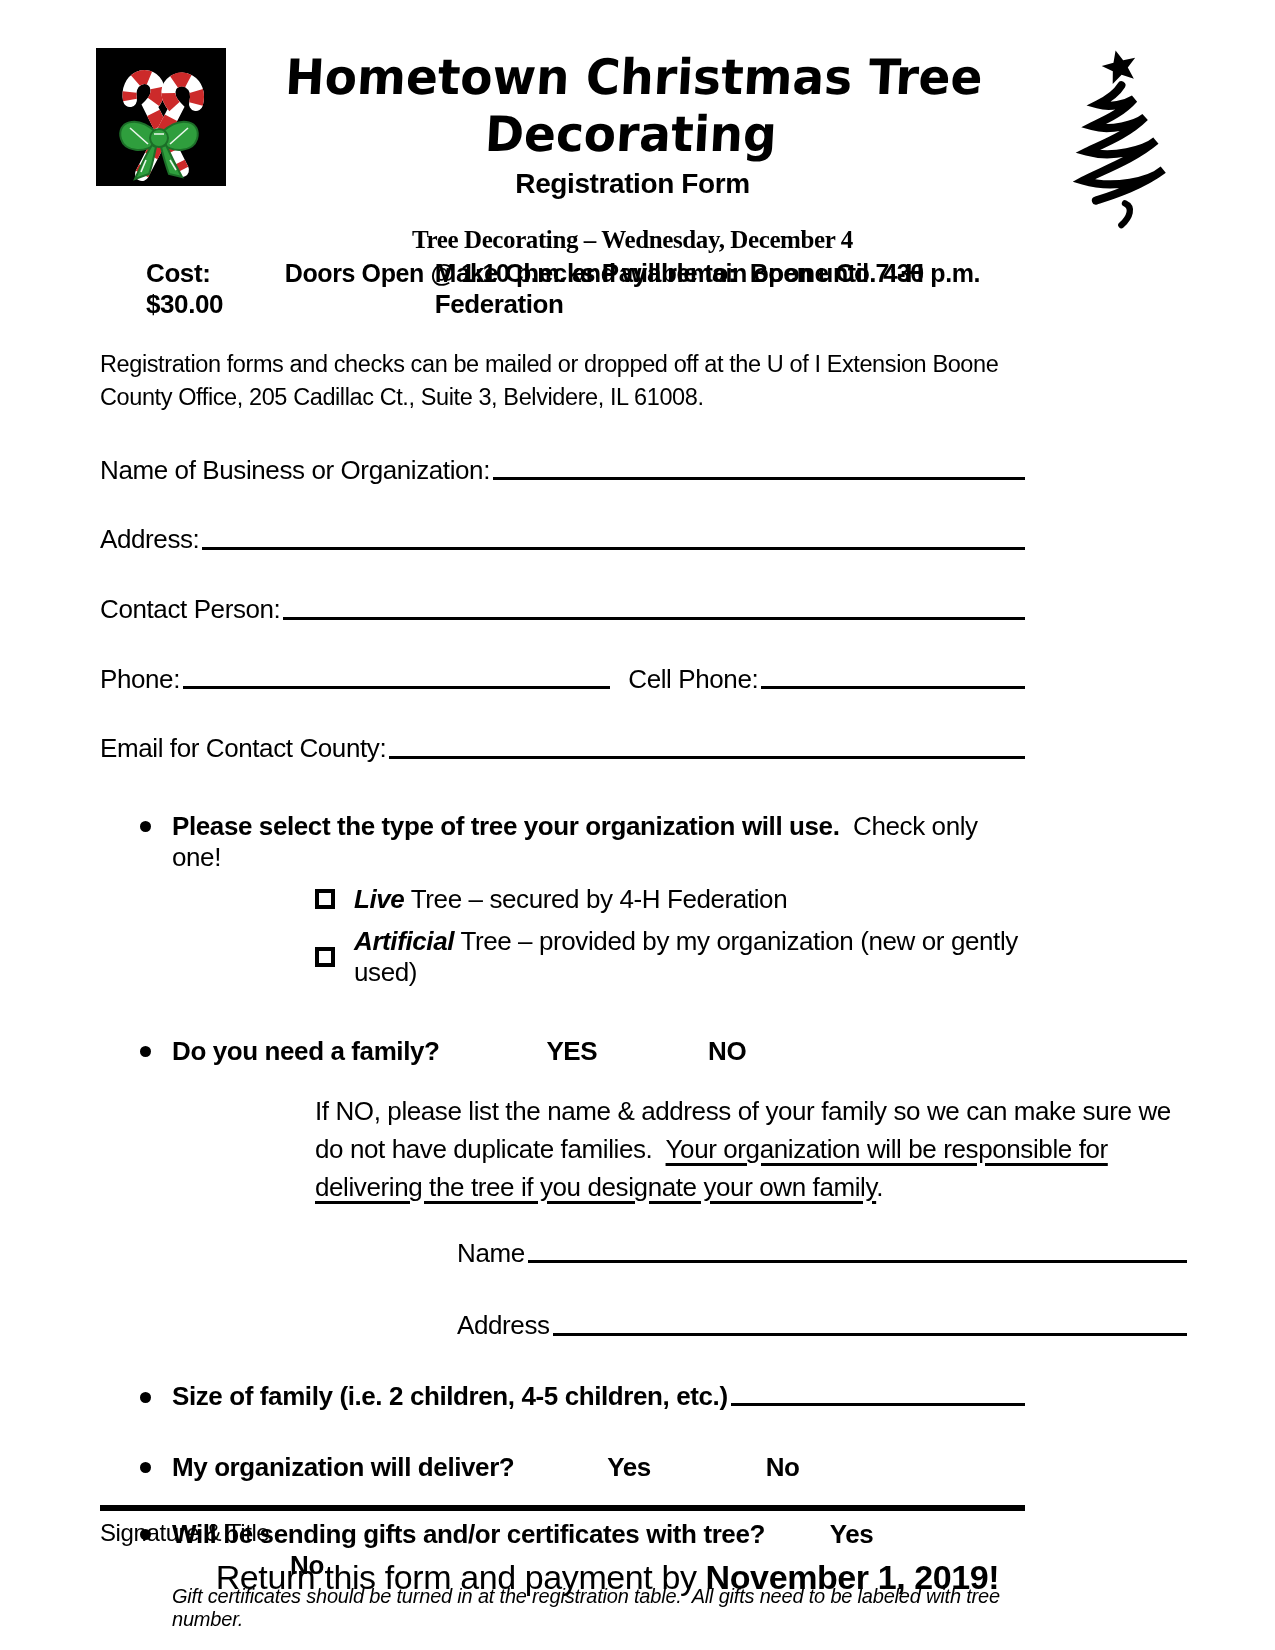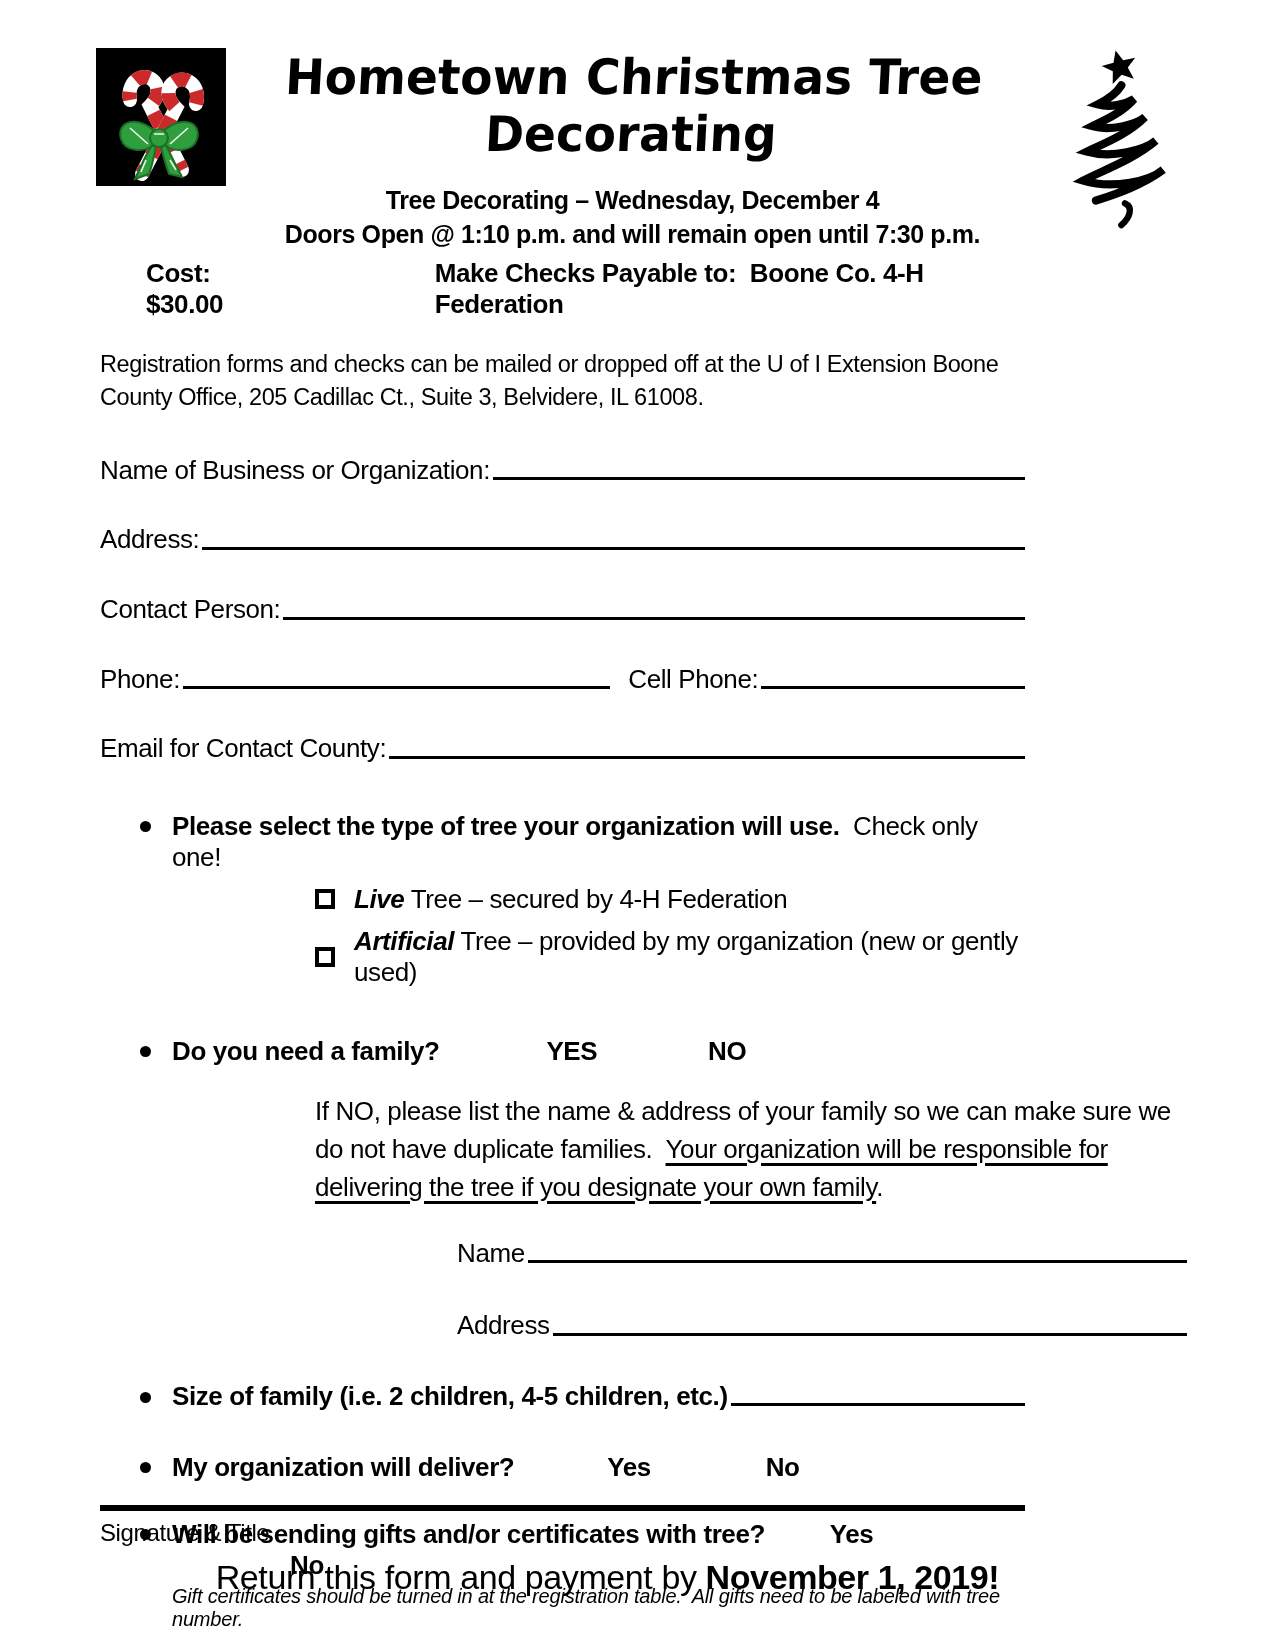--- a/index.html
+++ b/index.html
@@ -25,21 +25,21 @@
   .header{position:relative; height:230px;}
   .candy-art{position:absolute; left:96px; top:48px; width:130px; height:138px;}
   .tree-art{position:absolute; left:1056px; top:42px; width:118px; height:192px;}
   .header-text{position:absolute; left:160px; right:170px; top:50px; text-align:center;}
   .title{
     font-size:47px; font-weight:bold; letter-spacing:0px;
     font-family:"DejaVu Sans",sans-serif;
     transform:skewX(-3deg) scaleY(1.04); transform-origin:center;
   }
   .subtitle{font-size:28px; font-weight:bold; margin-top:8px;}
-  .event1{font-size:25px; font-weight:bold; margin-top:26px;}
+  .event1{font-size:25px; font-weight:bold; margin-top:26px;font-family:Liberation Serif, serif;}
   .event2{font-size:25px; font-weight:bold; margin-top:5px;}
 
   
   .content{padding:0 250px 0 100px; font-size:26px;}
   .cost-row{display:flex; margin-top:28px; font-weight:bold;}
   .cost-amount{margin-left:46px;}
   .payable{margin-left:142px;}
   .intro{margin-top:28px; font-size:23.5px; line-height:1.42; max-width:952px;}
 
   .field-row{display:flex; align-items:flex-end; margin-top:41px; line-height:1.1;}
@@ -100,20 +100,21 @@
     </svg>
 
     <svg class="tree-art" viewBox="0 0 130 200" aria-hidden="true">
       <path transform="rotate(-14 70 21)" fill="var(--ink)" d="M70 3 L75.5 15.5 L89 16 L78.5 24.5 L82 38 L70 30.5 L58 38 L61.5 24.5 L51 16 L64.5 15.5 Z"></path>
       <path d="M72 42 C66 52 56 58 46 63 C60 67 76 63 86 57 C72 73 52 81 40 87 C60 93 88 85 98 77 C78 97 50 107 34 115 C62 123 98 113 110 103 C84 125 48 137 30 147 C64 157 104 147 118 135 C94 153 62 163 44 169" fill="none" stroke="var(--ink)" stroke-width="9" stroke-linecap="round"></path>
       <path d="M76 172 C85 176 82 187 72 196" fill="none" stroke="var(--ink)" stroke-width="7" stroke-linecap="round"></path>
     </svg>
 
     <div class="header-text">
       <div class="title">Hometown Christmas Tree Decorating</div>
+      <div class="subtitle">Registration Form</div>
       <div class="event1">Tree Decorating – Wednesday, December 4</div>
       <div class="event2">Doors Open @ 1:10 p.m. and will remain open until 7:30 p.m.</div>
     </div>
   </div>
 
   <div class="content">
 
     <div class="cost-row">
       <span class="cost-amount pre">Cost:  $30.00</span>
       <span class="payable pre">Make Checks Payable to:  Boone Co. 4-H Federation</span>

